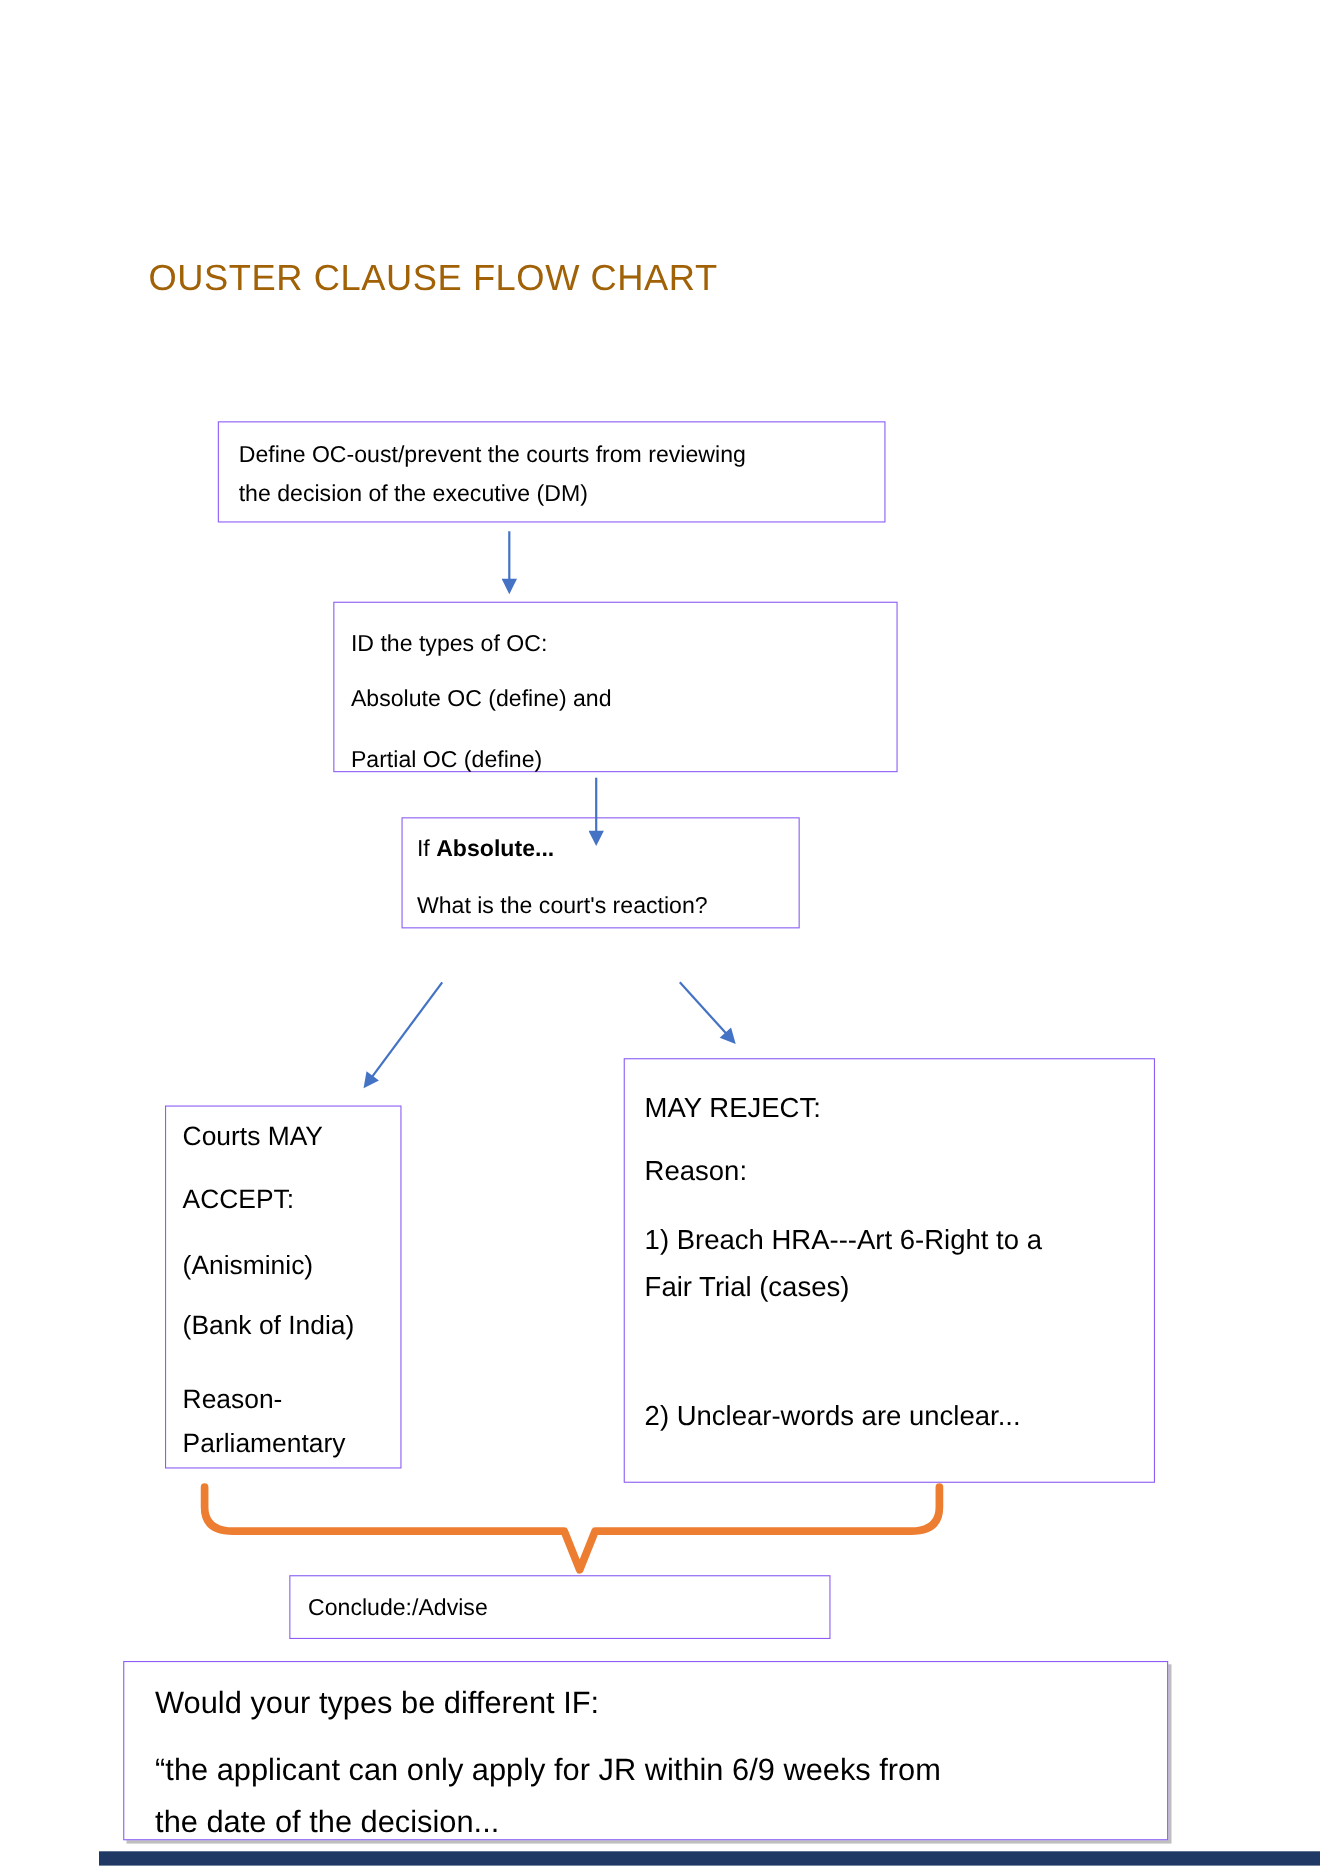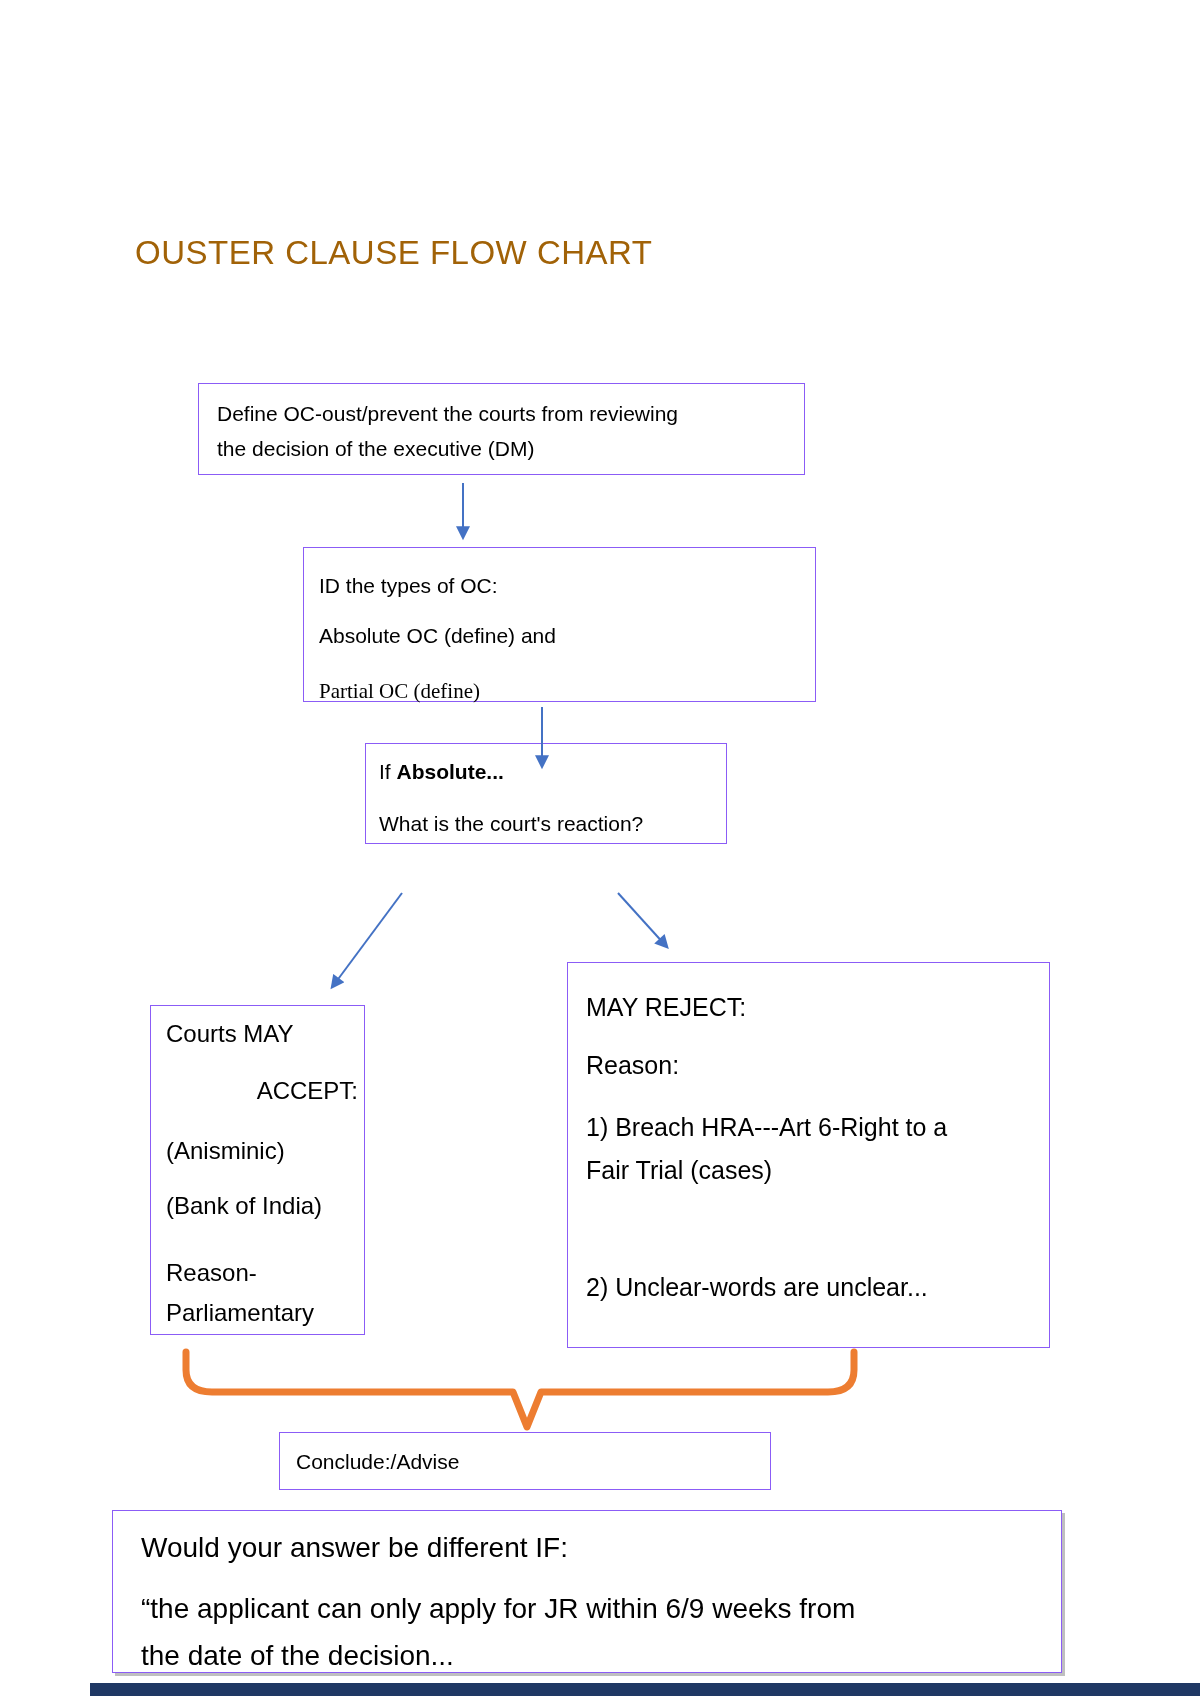--- a/index.html
+++ b/index.html
@@ -15,43 +15,43 @@
     position:absolute;border:1px solid #8b5cf6;background:#fff;box-sizing:border-box;
   }
   .line{white-space:nowrap;}
   
   .box-define{left:198px;top:383px;width:607px;height:92px;padding:12px 14px 0 18px;font-size:21px;}
   .box-define .line{line-height:35px;}
   
   .box-types{left:303px;top:547px;width:513px;height:155px;padding:23px 10px 0 15px;font-size:21px;}
   .box-types .line{line-height:30px;}
   .box-types .l2{margin-top:20px;}
-  .box-types .l3{margin-top:25px;font-family:Liberation Serif, serif;}
+  .box-types .l3{margin-top:25px;}
   
   .box-if{left:365px;top:743px;width:362px;height:101px;padding:13px 10px 0 13px;font-size:21px;}
   .box-if .line{line-height:30px;}
   .box-if .l2{margin-top:22px;}
   .box-if .em{font-weight:bold;}
   
   .box-accept{left:150px;top:1005px;width:215px;height:330px;padding:11px 6px 0 15px;font-size:24px;}
   .box-accept .line{line-height:34px;}
-  .box-accept .l2{margin-top:23px;text-align:right;}
+  .box-accept .l2{margin-top:23px;}
   .box-accept .l3{margin-top:26px;}
   .box-accept .l4{margin-top:21px;}
   .box-accept .l5{margin-top:33px;}
   .box-accept .l6{margin-top:6px;}
   
   .box-reject{left:567px;top:962px;width:483px;height:386px;padding:26px 8px 0 18px;font-size:25px;}
   .box-reject .line{line-height:36px;}
   .box-reject .l2{margin-top:22px;}
   .box-reject .l3{margin-top:26px;}
   .box-reject .l4{margin-top:7px;}
   .box-reject .l5{margin-top:81px;}
   
-  .box-conclude{left:279px;top:1432px;width:492px;height:58px;padding:14px 10px 0 16px;font-size:21px;}
+  .box-conclude{left:263px;top:1432px;width:492px;height:58px;padding:14px 10px 0 16px;font-size:21px;}
   .box-conclude .line{line-height:30px;}
   
   .box-question{left:112px;top:1510px;width:950px;height:163px;padding:18px 10px 0 28px;font-size:28px;
     box-shadow:3px 3px 0 rgba(0,0,0,0.25);}
   .box-question .line{line-height:38px;}
   .box-question .l2{margin-top:23px;}
   .box-question .l3{margin-top:9px;}
   
   .footer-bar{left:90px;top:1683px;width:1110px;height:13px;background:#1F3864;}
   
@@ -93,21 +93,21 @@
   <div class="line l3">1) Breach HRA---Art 6-Right to a</div>
   <div class="line l4">Fair Trial (cases)</div>
   <div class="line l5">2) Unclear-words are unclear...</div>
 </div>
 
 <div class="fc-box box-conclude">
   <div class="line">Conclude:/Advise</div>
 </div>
 
 <div class="fc-box box-question">
-  <div class="line l1">Would your answer be different IF:</div>
+  <div class="line l1">Would your types be different IF:</div>
   <div class="line l2">“the applicant can only apply for JR within 6/9 weeks from</div>
   <div class="line l3">the date of the decision...</div>
 </div>
 
 <div class="abs footer-bar"></div>
 
 <svg class="abs overlay" width="1200" height="1696" viewBox="0 0 1200 1696">
   <defs>
     <marker id="ah" viewBox="0 0 10 10" refX="7" refY="5" markerWidth="8" markerHeight="7" orient="auto">
       <path d="M0,0 L10,5 L0,10 z" fill="#4472C4"></path>

